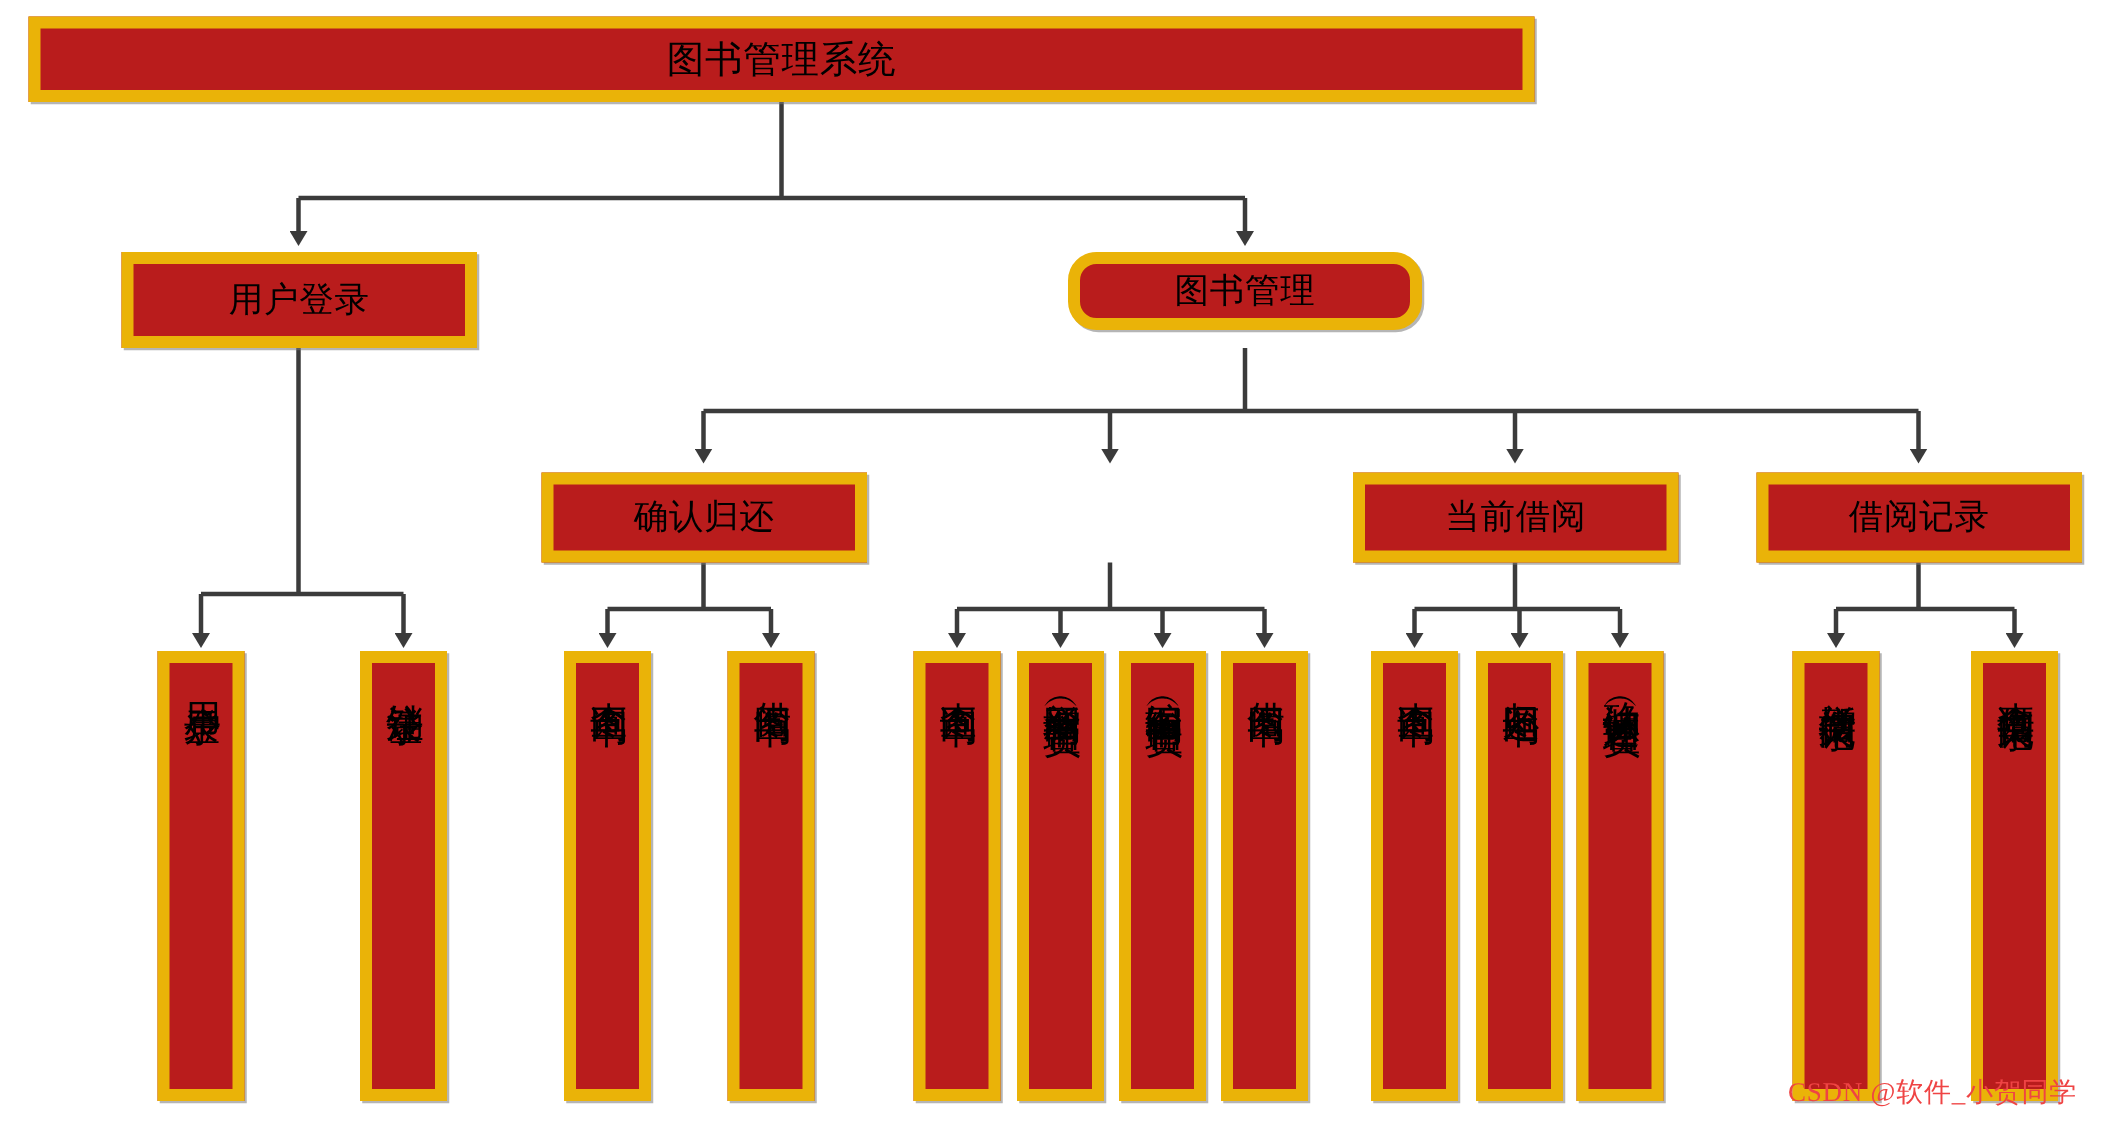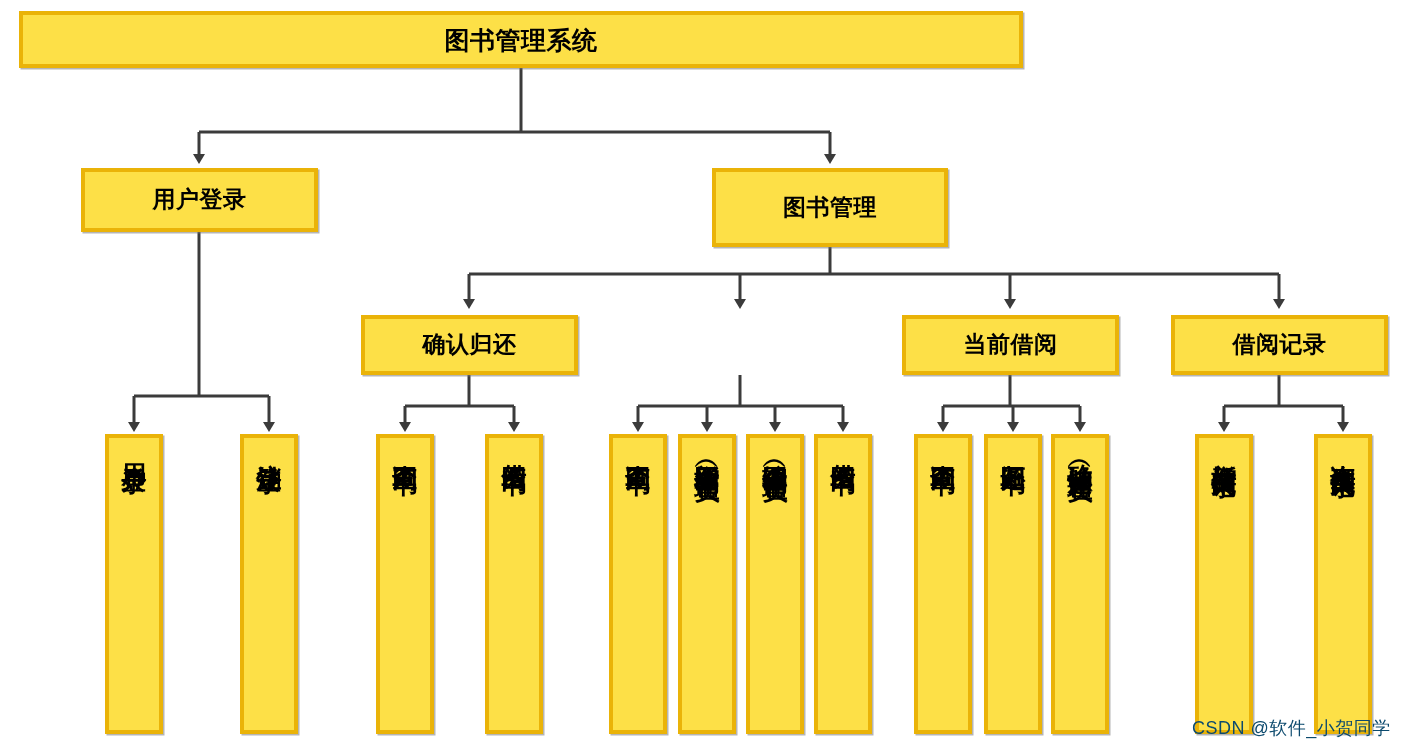--- a/index.html
+++ b/index.html
@@ -22,28 +22,27 @@
     position: absolute;
     left: 0;
     top: 0;
     width: 1405px;
     height: 747px;
     pointer-events: none;
   }
   .node {
     position: absolute;
     box-sizing: border-box;
-    background: #fde047;
-    border: 4px solid #eab308;
+    background: #b91c1c;
+    border: 8px solid #eab308;
     display: flex;
     align-items: center;
     justify-content: center;
     color: #000000;
     box-shadow: 1.5px 1.5px 0 rgba(120,120,120,0.55);
-    font-weight: bold;
   }
   .node .label {
     display: block;
     text-align: center;
     line-height: 1.12;
     letter-spacing: 0.5px;
   }
   .node.horizontal .label {
     writing-mode: horizontal-tb;
     font-size: 23px;
@@ -59,24 +58,24 @@
     font-size: 25px;
     line-height: 1.0;
     letter-spacing: 2px;
   }
   .node.root .label { font-size: 25px; }
   .watermark {
     position: absolute;
     left: 1192px;
     top: 716px;
     font-size: 18px;
-    color: #0c4a6e;
+    color: #ef4444;
     white-space: nowrap;
     letter-spacing: 0.5px;
-    font-family: Liberation Sans, sans-serif;
+    font-family: Liberation Serif, serif;
   }
 </style>
 </head>
 <body>
 
 <div id="canvas">
 
   <svg class="connectors" viewBox="0 0 1405 747" xmlns="http://www.w3.org/2000/svg">
     <defs>
       <marker id="arrow" markerWidth="10" markerHeight="12" refX="1" refY="6" orient="auto" markerUnits="userSpaceOnUse">
@@ -128,21 +127,21 @@
     </g>
   </svg>
 
   <div class="node horizontal root" style="left:19px; top:11px; width:1004px; height:57px;">
     <span class="label">图书管理系统</span>
   </div>
 
   <div class="node horizontal" style="left:81px; top:168px; width:237px; height:64px;">
     <span class="label">用户登录</span>
   </div>
-  <div class="node horizontal" style="left:712px; top:168px; width:236px; height:79px;">
+  <div class="node horizontal" style="left:712px; top:168px; width:236px; height:52px;border-radius:19px;">
     <span class="label">图书管理</span>
   </div>
 
   <div class="node horizontal" style="left:361px; top:315px; width:217px; height:60px;">
     <span class="label">确认归还</span>
   </div>
   <div class="node horizontal" style="left:1171px; top:315px; width:217px; height:60px;">
     <span class="label">借阅记录</span>
   </div>
   <div class="node horizontal" style="left:902px; top:315px; width:217px; height:60px;">

